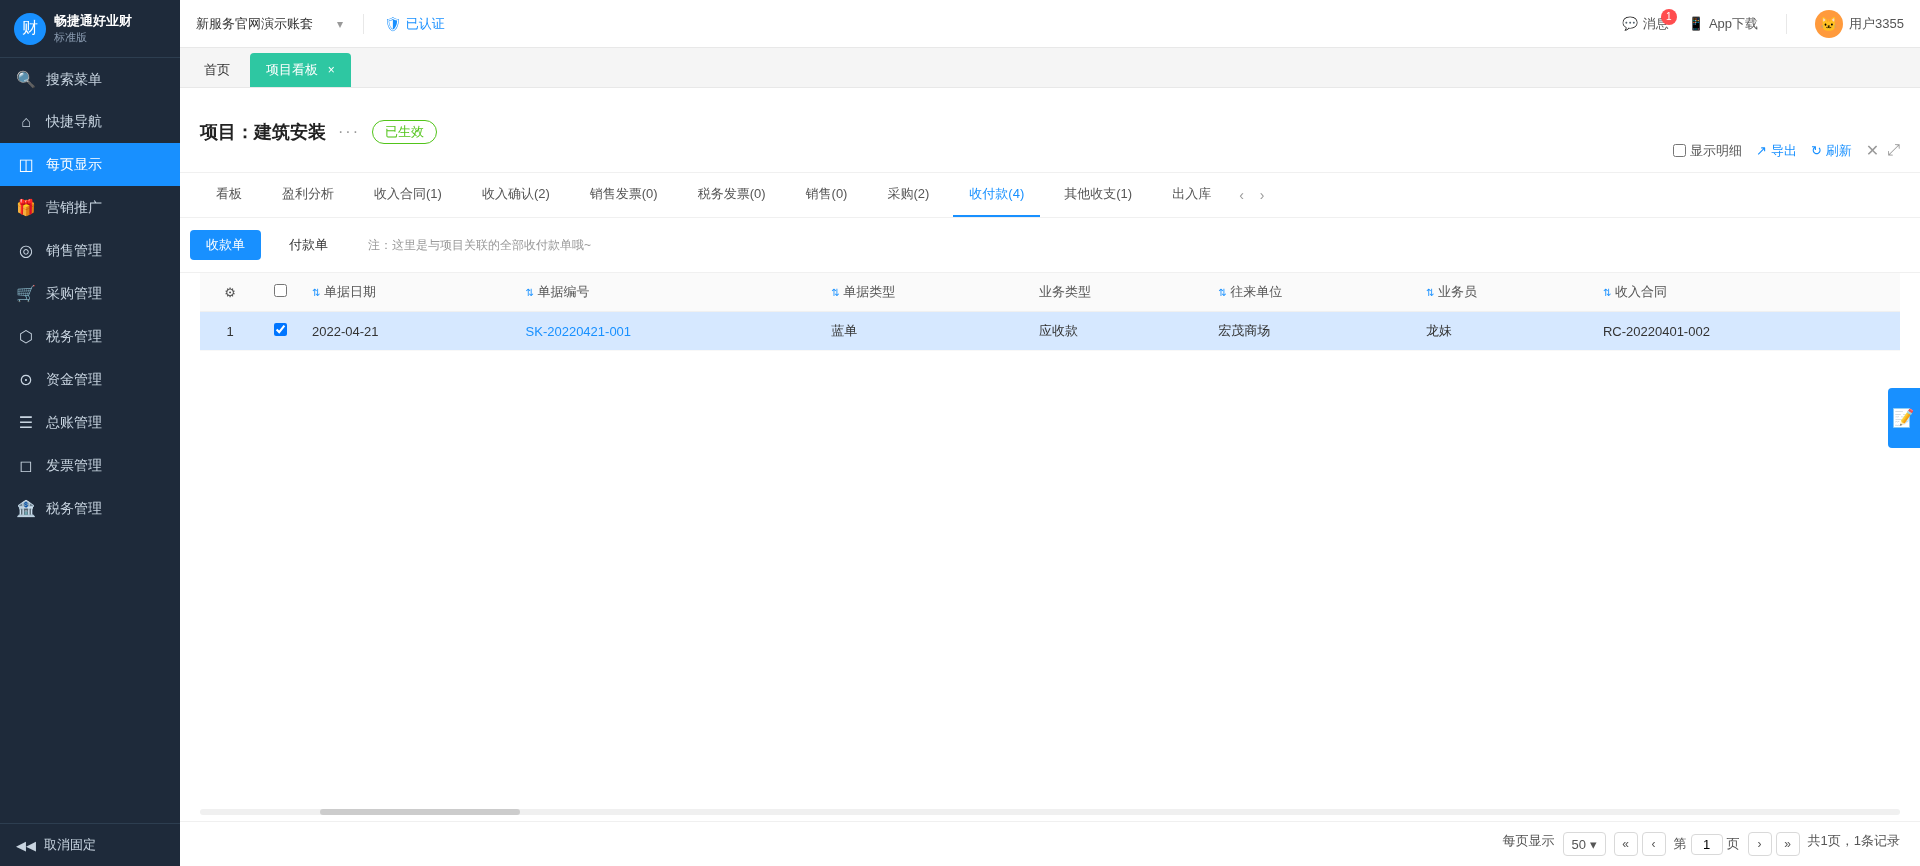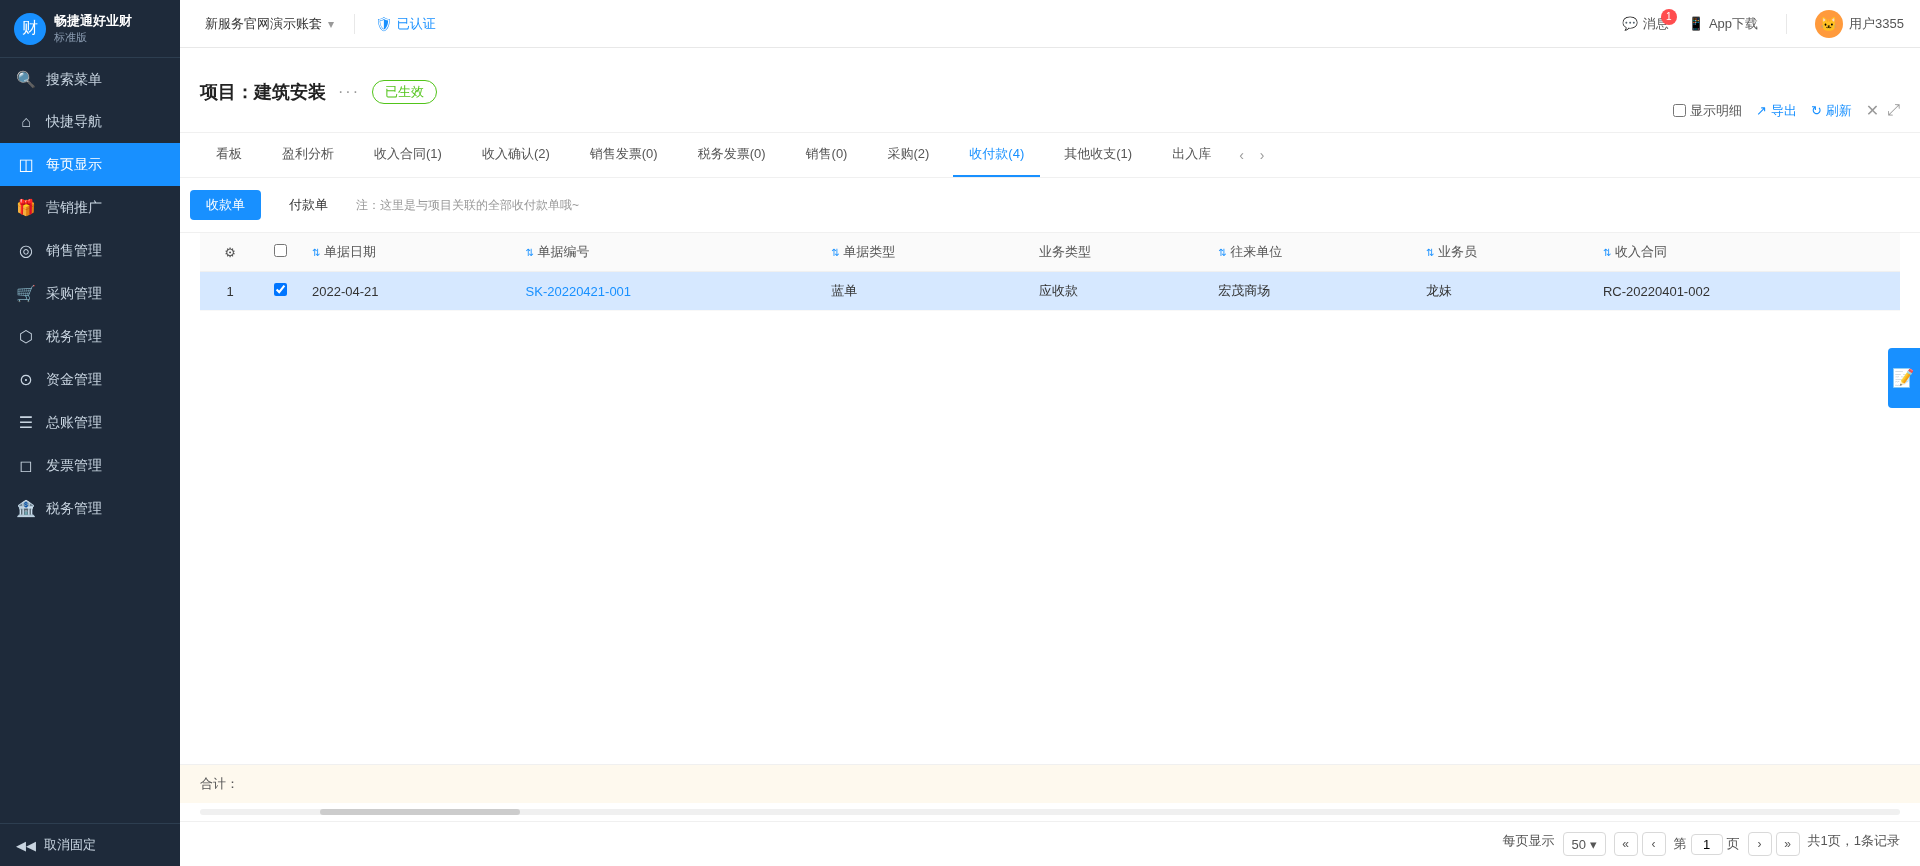--- a/index.html
+++ b/index.html
@@ -70,24 +70,23 @@
       background: #fff;
       display: flex;
       align-items: center;
       padding: 0 16px;
       border-bottom: 1px solid #e8e8e8;
       gap: 12px;
     }
     .topbar-project {
       display: flex;
       align-items: center;
-      gap: 6px;
+      gap: 24px;
       font-size: 13px;
       color: #333;
-      margin-left: 9px;
     }
     .topbar-chevron { color: #999; font-size: 12px; }
     .topbar-divider { width: 1px; height: 20px; background: #e8e8e8; margin: 0 8px; }
     .topbar-certified {
       display: flex;
       align-items: center;
       gap: 4px;
       color: #1890ff;
       font-size: 13px;
     }
@@ -277,20 +276,21 @@
       background: #1890ff;
       color: #fff;
     }
     .btn-tab.inactive {
       background: transparent;
       color: #333;
     }
     .filter-note {
       font-size: 12px;
       color: #999;
+      margin-left: 12px;
     }
 
     
     .table-wrap {
       flex: 1;
       overflow: auto;
       padding: 0 20px;
     }
     table {
       width: 100%;
@@ -511,20 +511,29 @@
         <span>App下载</span>
       </div>
       <div class="topbar-divider"></div>
       <div class="topbar-user">
         <div class="user-avatar">🐱</div>
         <span>用户3355</span>
       </div>
     </div>
   </div>
 
+  <div class="tabbar">
+    <div class="tab tab-home">
+      <span>首页</span>
+    </div>
+    <div class="tab active">
+      <span>项目看板</span>
+      <span class="tab-close">×</span>
+    </div>
+  </div>
 
   <div class="content">
 
     <div class="project-header">
       <span style="font-size:18px;font-weight:600;color:#222;">
         <span>项目：</span><span>建筑安装</span>
       </span>
       <span class="project-more">···</span>
       <span class="project-status">已生效</span>
       <div class="project-header-right">
@@ -643,23 +652,20 @@
             <td>蓝单</td>
             <td>应收款</td>
             <td>宏茂商场</td>
             <td>龙妹</td>
             <td>RC-20220401-002</td>
           </tr>
         </tbody>
       </table>
     </div>
 
-    <div class="table-total">
-      <span>合计：</span>
-    </div>
 
     <div class="table-scrollbar">
       <div class="scrollbar-track">
         <div class="scrollbar-thumb"></div>
       </div>
     </div>
 
     <div class="pagination">
       <span>每页显示</span>
       <div class="select-box">

